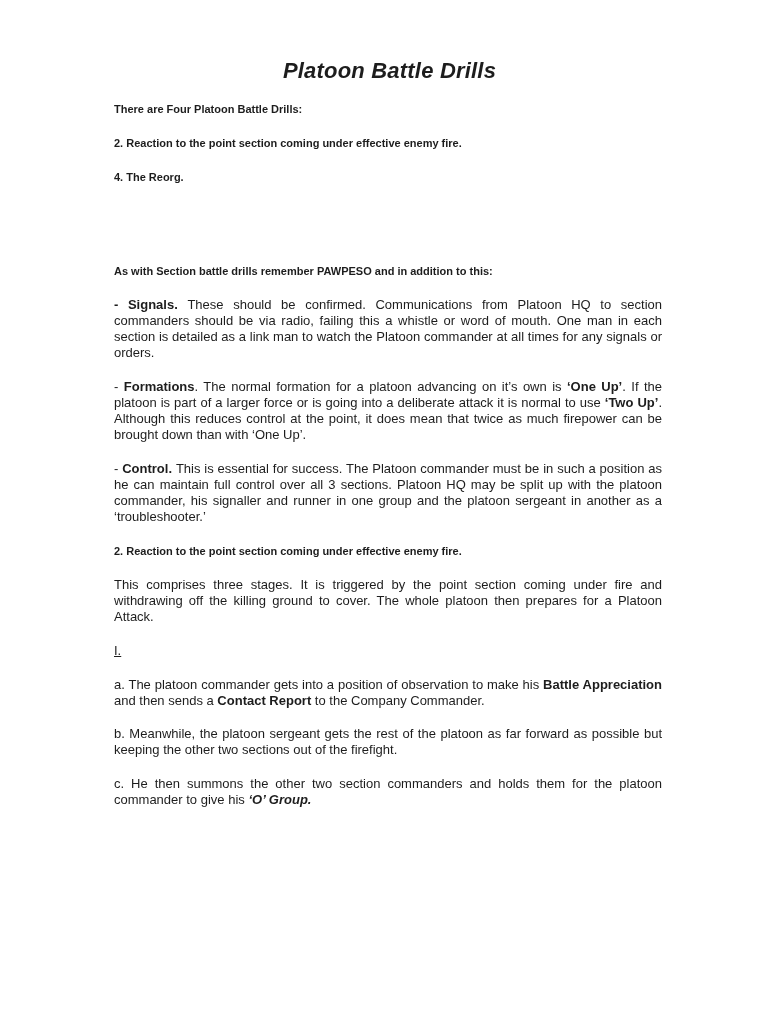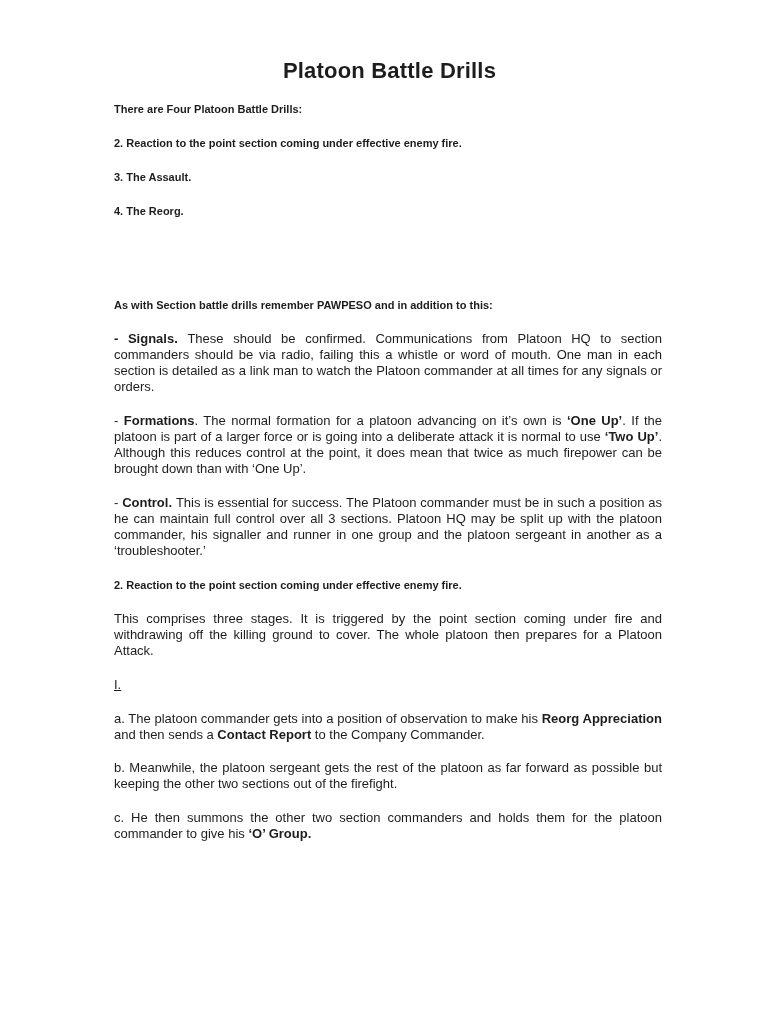--- a/index.html
+++ b/index.html
@@ -24,20 +24,21 @@
     
     filter: blur(0.3px);
   }
   .doc-title {
     font-size: 22px;
     line-height: 25px;
     font-weight: bold;
     text-align: center;
     margin: 0 0 18px 0;
     letter-spacing: 0.2px;
+    font-style: italic;
   }
   .hline {
     font-size: 11px;
     line-height: 16px;
     font-weight: bold;
     margin: 0 0 18px 0;
     text-align: left;
   }
   .para {
     font-size: 13px;
@@ -58,32 +59,31 @@
 <body>
 
 <div class="page">
   <div class="doc">
 
     <h1 class="doc-title">Platoon Battle Drills</h1>
 
     <p class="hline">There are Four Platoon Battle Drills:</p>
 
     <p class="hline">2. Reaction to the point section coming under effective enemy fire.</p>
-    <p class="hline">3. The Assault.</p>
     <p class="hline big-gap">4. The Reorg.</p>
 
     <p class="hline">As with Section battle drills remember PAWPESO and in addition to this:</p>
 
     <p class="para"><span style="font-weight: bold;">- Signals. </span><span>These should be confirmed. Communications from Platoon HQ to section commanders should be via radio, failing this a whistle or word of mouth. One man in each section is detailed as a link man to watch the Platoon commander at all times for any signals or orders.</span></p>
     <p class="para"><span>- </span><span style="font-weight: bold;">Formations</span><span>. The normal formation for a platoon advancing on it’s own is </span><span style="font-weight: bold;">‘One Up’</span><span>. If the platoon is part of a larger force or is going into a deliberate attack it is normal to use </span><span style="font-weight: bold;">‘Two Up’</span><span>. Although this reduces control at the point, it does mean that twice as much firepower can be brought down than with ‘One Up’.</span></p>
     <p class="para"><span>- </span><span style="font-weight: bold;">Control. </span><span>This is essential for success. The Platoon commander must be in such a position as he can maintain full control over all 3 sections. Platoon HQ may be split up with the platoon commander, his signaller and runner in one group and the platoon sergeant in another as a ‘troubleshooter.’</span></p>
 
     <p class="hline">2. Reaction to the point section coming under effective enemy fire.</p>
     <p class="para">This comprises three stages. It is triggered by the point section coming under fire and withdrawing off the killing ground to cover. The whole platoon then prepares for a Platoon Attack.</p>
 
     <p class="para"><span style="text-decoration: underline;">I.</span></p>
 
-    <p class="para para-tight"><span>a. The platoon commander gets into a position of observation to make his </span><span style="font-weight: bold;">Reorg Appreciation</span><span> and then sends a </span><span style="font-weight: bold;">Contact Report</span><span> to the Company Commander.</span></p>
+    <p class="para para-tight"><span>a. The platoon commander gets into a position of observation to make his </span><span style="font-weight: bold;">Battle Appreciation</span><span> and then sends a </span><span style="font-weight: bold;">Contact Report</span><span> to the Company Commander.</span></p>
     <p class="para">b. Meanwhile, the platoon sergeant gets the rest of the platoon as far forward as possible but keeping the other two sections out of the firefight.</p>
-    <p class="para"><span>c. He then summons the other two section commanders and holds them for the platoon commander to give his </span><span style="font-weight: bold;">‘O’ Group.</span></p>
+    <p class="para"><span>c. He then summons the other two section commanders and holds them for the platoon commander to give his </span><span style="font-weight: bold; font-style: italic;">‘O’ Group.</span></p>
 
   </div>
 </div>
 
 </body></html>

